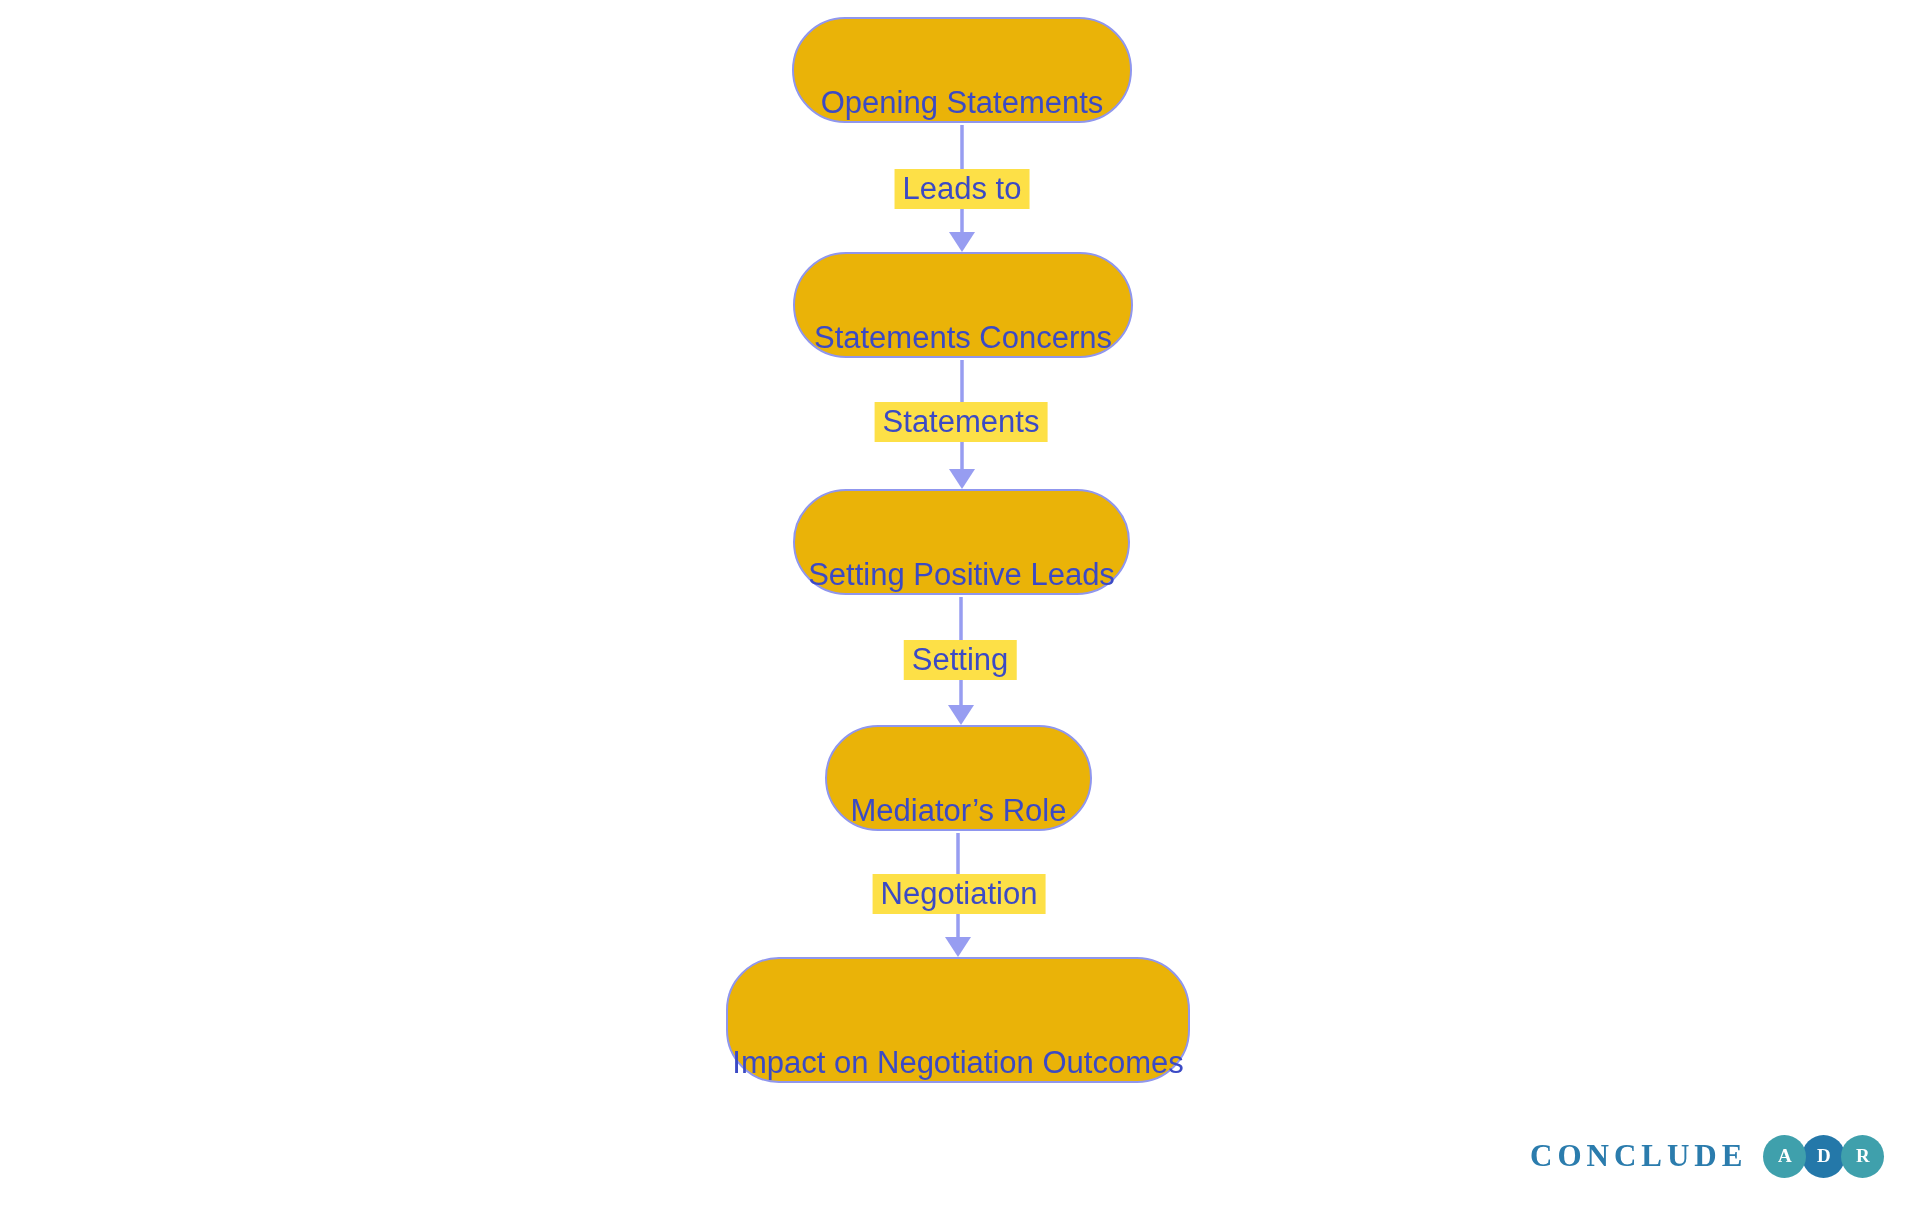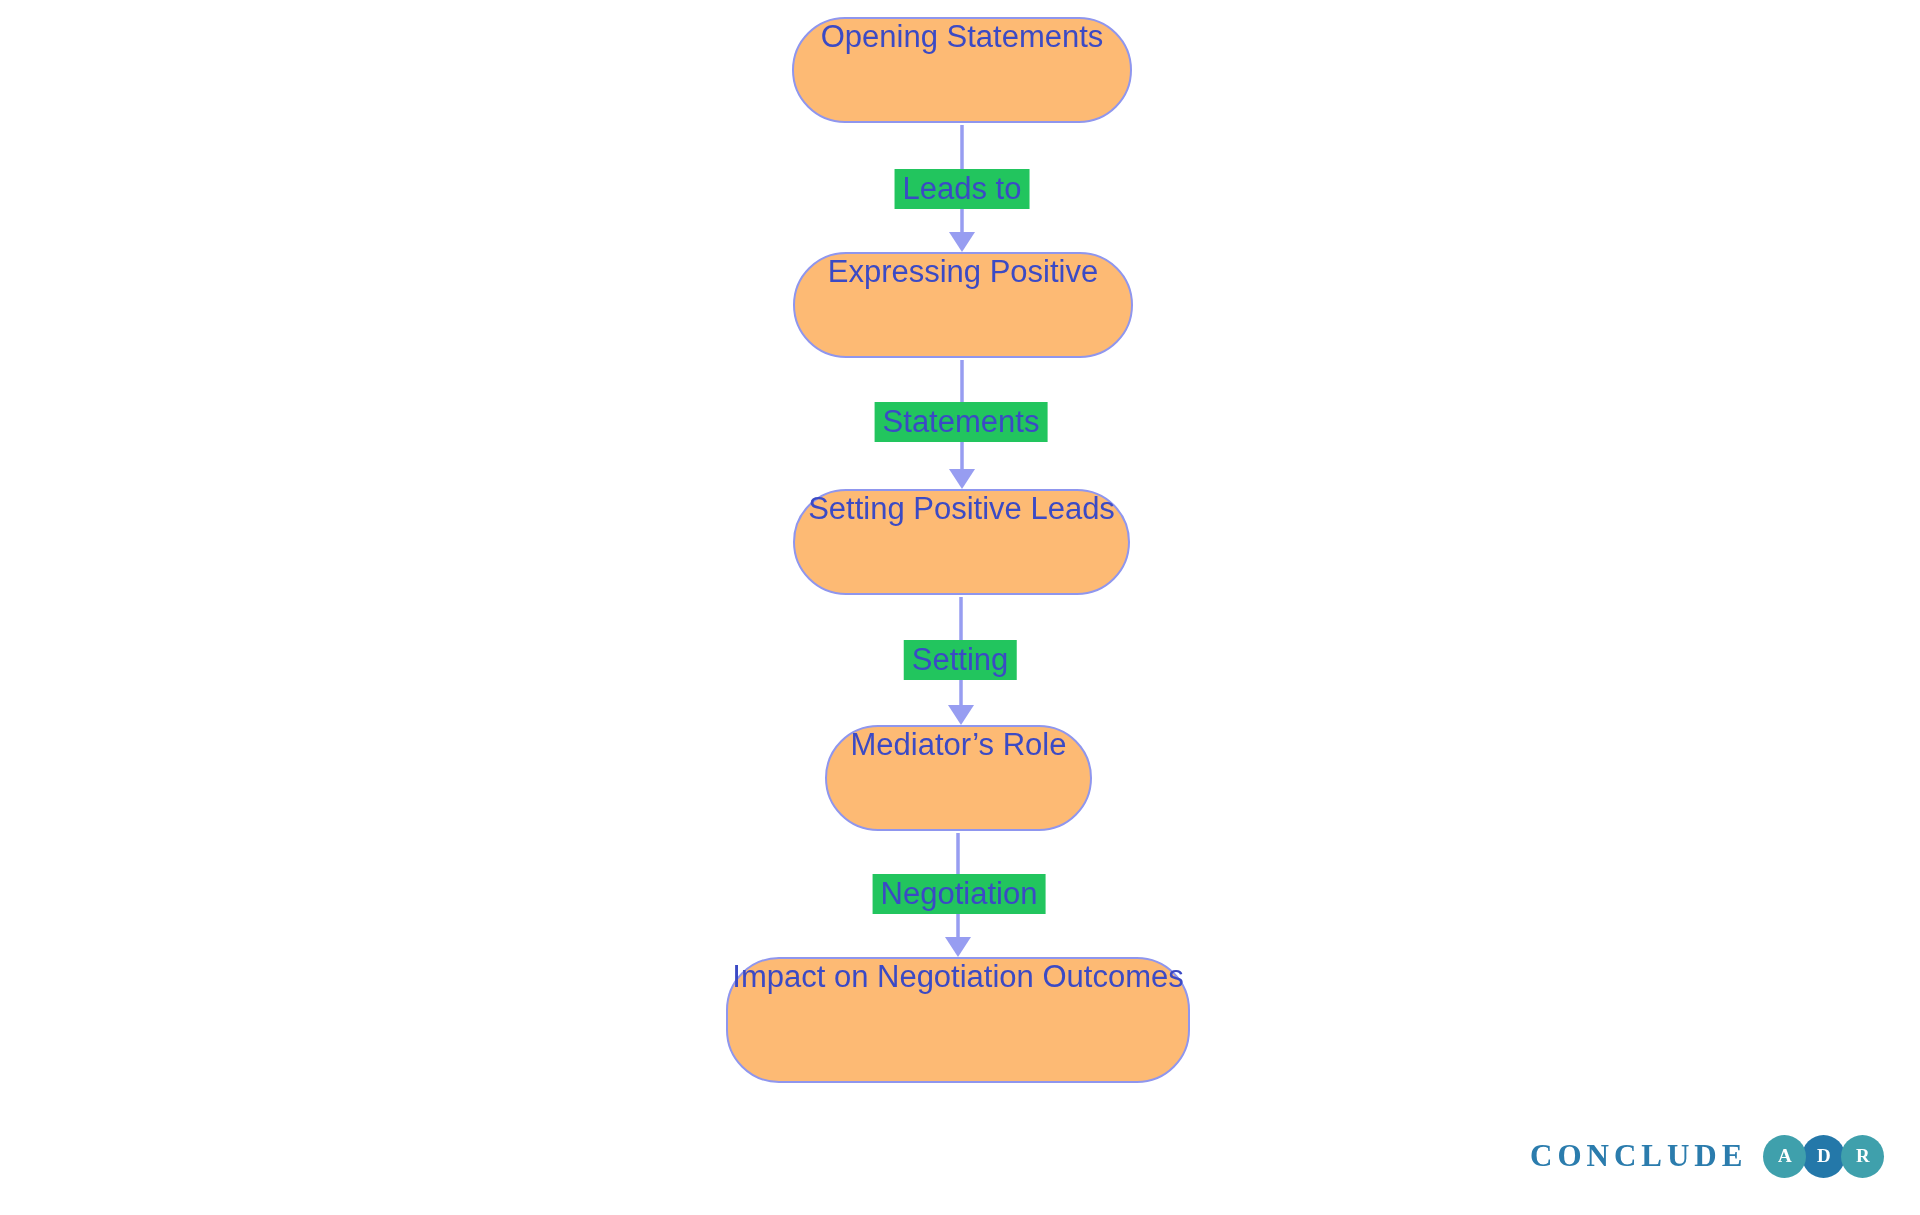--- a/index.html
+++ b/index.html
@@ -18,40 +18,40 @@
   .edges-svg {
     position: absolute;
     left: 0;
     top: 0;
     width: 1920px;
     height: 1215px;
   }
   .node {
     position: absolute;
     box-sizing: border-box;
-    background: #fdba74;
+    background: #eab308;
     border: 2px solid #8f96ee;
     border-radius: 53px;
     color: #3b4ac5;
     font-size: 31px;
     display: flex;
-    align-items: flex-start;
+    align-items: flex-end;
     justify-content: center;
     white-space: nowrap;
   }
   .node1 { left: 792px; top: 17px;  width: 340px; height: 106px; }
   .node2 { left: 793px; top: 252px; width: 340px; height: 106px; }
   .node3 { left: 793px; top: 489px; width: 337px; height: 106px; }
   .node4 { left: 825px; top: 725px; width: 267px; height: 106px; }
   .node5 { left: 726px; top: 957px; width: 464px; height: 126px; }
 
   .edge-label {
     position: absolute;
     transform: translateX(-50%);
-    background: #22c55e;
+    background: #fde047;
     color: #3b4ac5;
     font-size: 31px;
     line-height: 40px;
     padding: 0 8px;
     white-space: nowrap;
   }
   .label1 { left: 962px; top: 169px; }
   .label2 { left: 961px; top: 402px; }
   .label3 { left: 960px; top: 640px; }
   .label4 { left: 959px; top: 874px; }
@@ -110,21 +110,21 @@
     <polygon points="945,937 971,937 958,957" fill="#979df1"></polygon>
   </svg>
 
   <div class="node node1">
     <span>Opening Statements</span>
   </div>
 
   <div class="edge-label label1">Leads to</div>
 
   <div class="node node2">
-    <span>Expressing Positive</span>
+    <span>Statements Concerns</span>
   </div>
 
   <div class="edge-label label2">Statements</div>
 
   <div class="node node3">
     <span>Setting Positive Leads</span>
   </div>
 
   <div class="edge-label label3">Setting</div>
 

